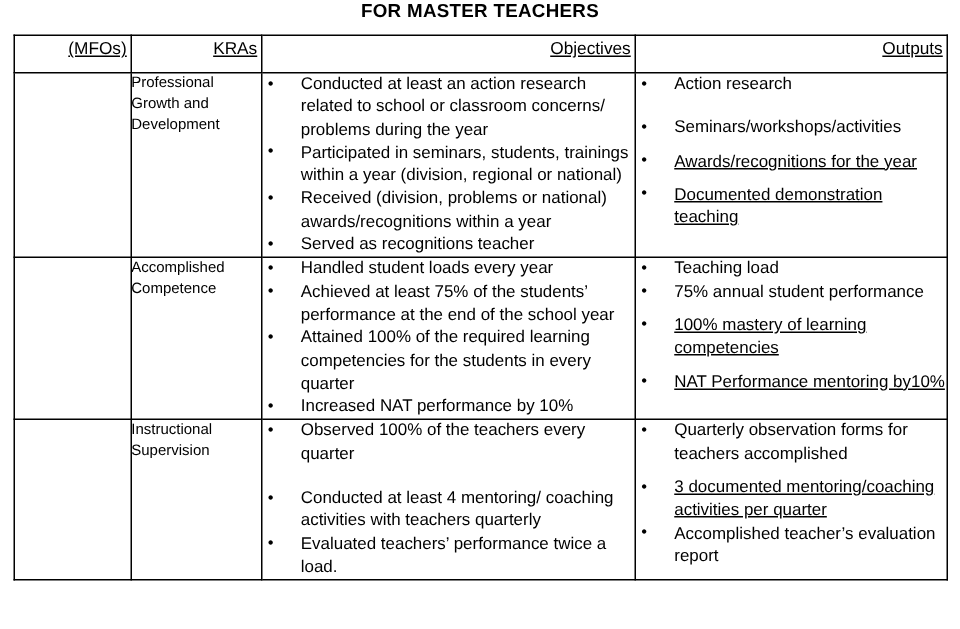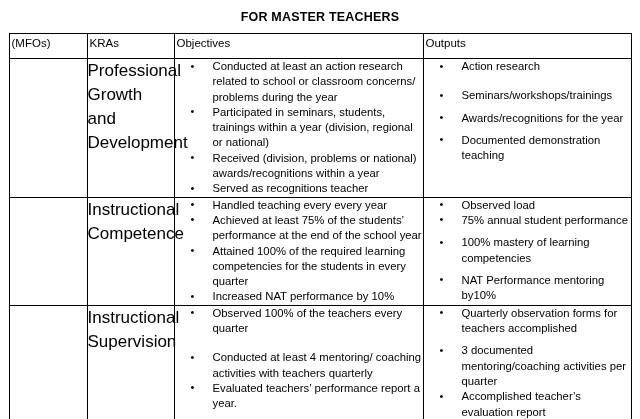--- a/index.html
+++ b/index.html
@@ -18,83 +18,84 @@
     position: relative;
     width: 640px;
     height: 419px;
     box-sizing: border-box;
     padding: 0;
   }
   .doc-title {
     text-align: center;
     font-weight: bold;
     font-size: 12.5px;
-    margin-top: 10px;
     margin-bottom: 9px;
     letter-spacing: 0.2px;
   }
   table.matrix {
     border-collapse: collapse;
     width: 604px;
     margin: 0 auto;
     table-layout: fixed;
   }
   table.matrix th, table.matrix td {
     border: 1px solid #000000;
     vertical-align: top;
     padding: 0;
   }
   table.matrix thead th {
-    text-align: left;
+    text-align: right;
     font-weight: normal;
     font-size: 11.5px;
     padding: 3px 2px 4px 2px;
     height: 17px;
+    text-decoration: underline;
   }
   .col-mfo { width: 73px; }
   .col-kra { width: 82px; }
   .col-obj { width: 244px; }
   .col-out { width: 203px; }
 
   td.cell {
     padding: 4px 4px 5px 5px;
     font-size: 11.3px;
     line-height: 15.3px;
   }
   td.cell-kra {
     padding: 4px 3px 5px 6px;
   }
   .kra-text {
-    font-size: 17px;
-    line-height: 24px;
+    font-size: 10px;
+    line-height: 14px;
   }
   ul.bullets {
     list-style: none;
     margin: 0;
     padding: 0;
   }
   ul.bullets li {
     position: relative;
     padding-left: 22px;
-    margin: 0 0 0 16px;
+    margin: 0 0 0 4px;
     font-size: 11.3px;
     line-height: 15.3px;
   }
   ul.bullets li::before {
     content: "\2022";
     position: absolute;
     left: 0;
     top: -0.5px;
     font-size: 11px;
   }
   ul.bullets li.gap {
     margin-top: 14px;
   }
   ul.bullets li.gap-sm {
     margin-top: 7px;
+    text-decoration: underline;
   }
 </style>
 </head>
 <body>
 
 <div class="page">
 
   <div class="doc-title">FOR MASTER TEACHERS</div>
 
   <table class="matrix">
@@ -117,60 +118,60 @@
           <ul class="bullets">
             <li>Conducted at least an action research related to school or classroom concerns/ problems during the year</li>
             <li>Participated in seminars, students, trainings within a year (division, regional or national)</li>
             <li>Received (division, problems or national) awards/recognitions within a year</li>
             <li>Served as recognitions teacher</li>
           </ul>
         </td>
         <td class="cell">
           <ul class="bullets">
             <li>Action research</li>
-            <li class="gap">Seminars/workshops/trainings</li>
+            <li class="gap">Seminars/workshops/activities</li>
             <li class="gap-sm">Awards/recognitions for the year</li>
             <li class="gap-sm">Documented demonstration teaching</li>
           </ul>
         </td>
       </tr>
 
       <tr>
         <td class="cell"></td>
         <td class="cell cell-kra">
-          <div class="kra-text">Instructional Competence</div>
+          <div class="kra-text">Accomplished Competence</div>
         </td>
         <td class="cell">
           <ul class="bullets">
-            <li>Handled teaching every every year</li>
+            <li>Handled student loads every year</li>
             <li>Achieved  at least 75% of the students’ performance at the end of the school year</li>
             <li>Attained 100% of the required learning competencies for the students in every quarter</li>
             <li>Increased  NAT performance by 10%</li>
           </ul>
         </td>
         <td class="cell">
           <ul class="bullets">
-            <li>Observed load</li>
+            <li>Teaching load</li>
             <li>75% annual student performance</li>
             <li class="gap-sm">100% mastery of learning competencies</li>
             <li class="gap-sm">NAT Performance mentoring by10%</li>
           </ul>
         </td>
       </tr>
 
       <tr>
         <td class="cell"></td>
         <td class="cell cell-kra">
           <div class="kra-text">Instructional Supervision</div>
         </td>
         <td class="cell">
           <ul class="bullets">
             <li>Observed 100% of the teachers every quarter</li>
             <li class="gap">Conducted at least 4 mentoring/ coaching activities with teachers quarterly</li>
-            <li>Evaluated teachers’ performance report a year.</li>
+            <li>Evaluated teachers’ performance twice a load.</li>
           </ul>
         </td>
         <td class="cell">
           <ul class="bullets">
             <li>Quarterly observation forms for teachers accomplished</li>
             <li class="gap-sm">3 documented mentoring/coaching activities per quarter</li>
             <li>Accomplished teacher’s evaluation report</li>
           </ul>
         </td>
       </tr>

